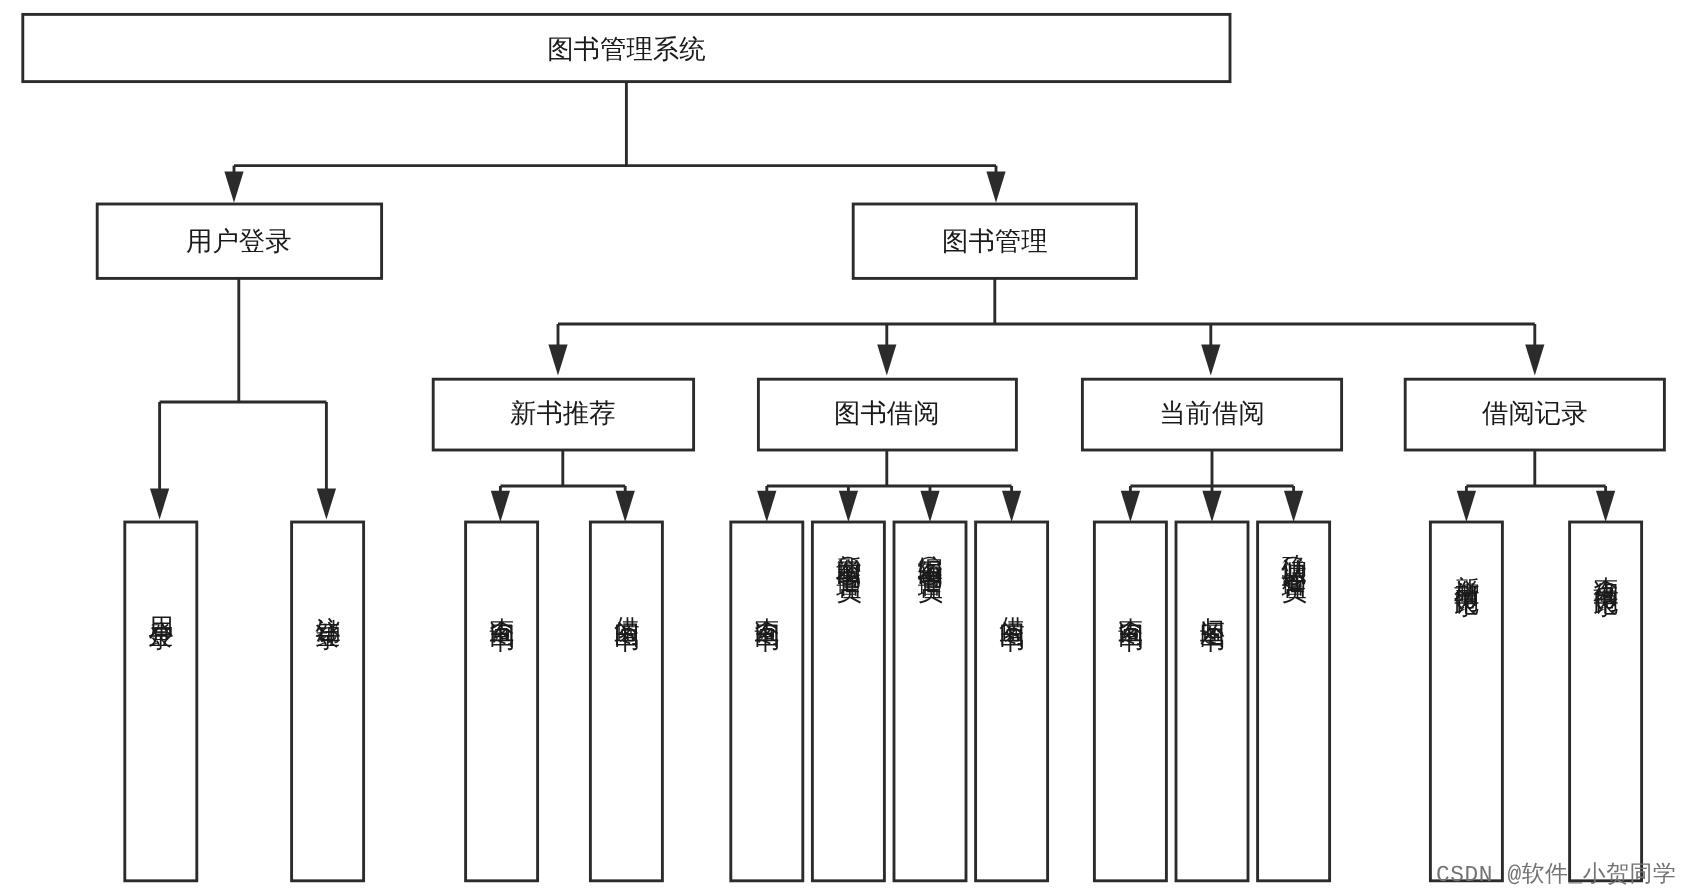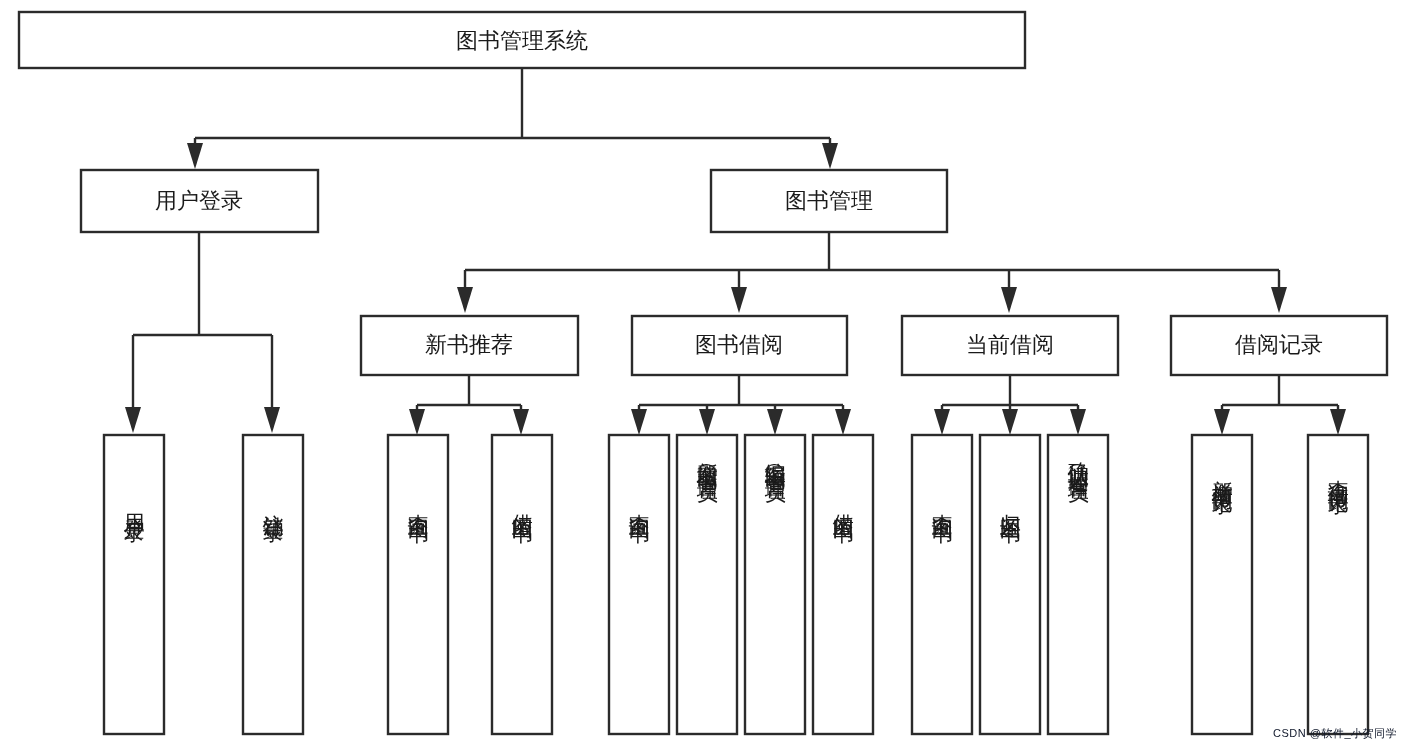--- a/index.html
+++ b/index.html
@@ -65,23 +65,23 @@
     line-height: 1.08;
     letter-spacing: 3px;
     color: #1a1a1a;
     white-space: nowrap;
     text-align: start;
   }
   .watermark {
     position: absolute;
     right: 8px;
     bottom: 6px;
-    font-family: Liberation Sans, sans-serif;
-    font-size: 11px;
-    color: #0f172a;
+    font-family: Liberation Mono, monospace;
+    font-size: 19px;
+    color: #737373;
     letter-spacing: 0.5px;
     white-space: nowrap;
   }
 </style>
 </head>
 <body>
 
 <div id="diagram-root">
 
   <svg id="tree-svg" viewBox="0 0 1405 747">

